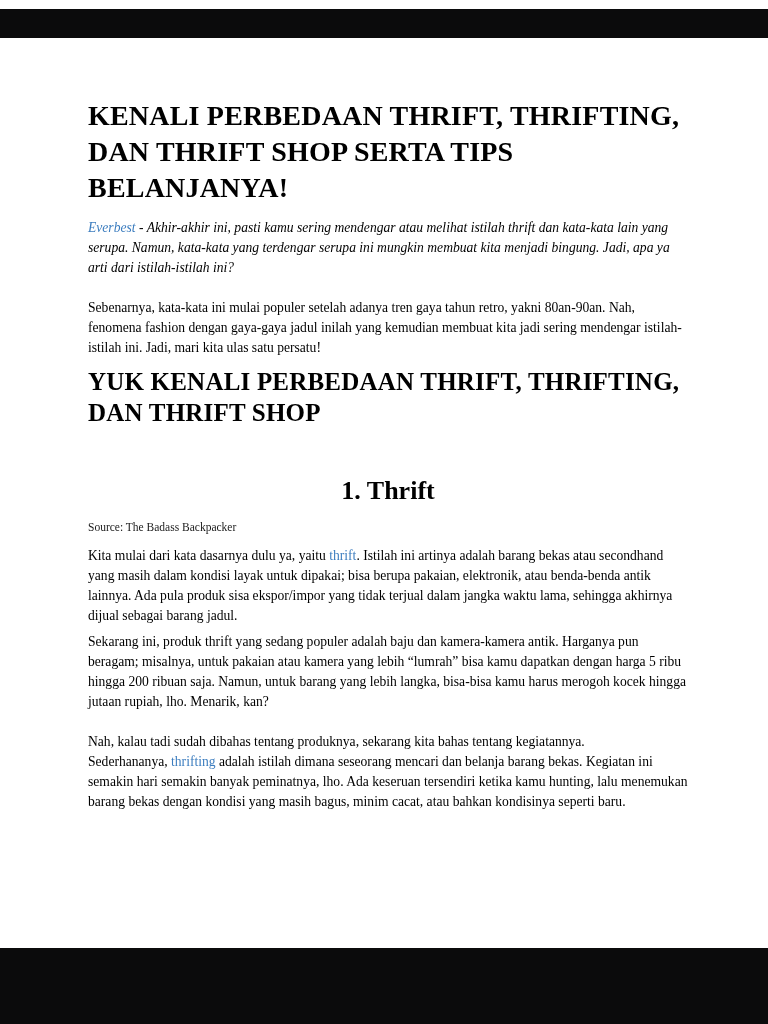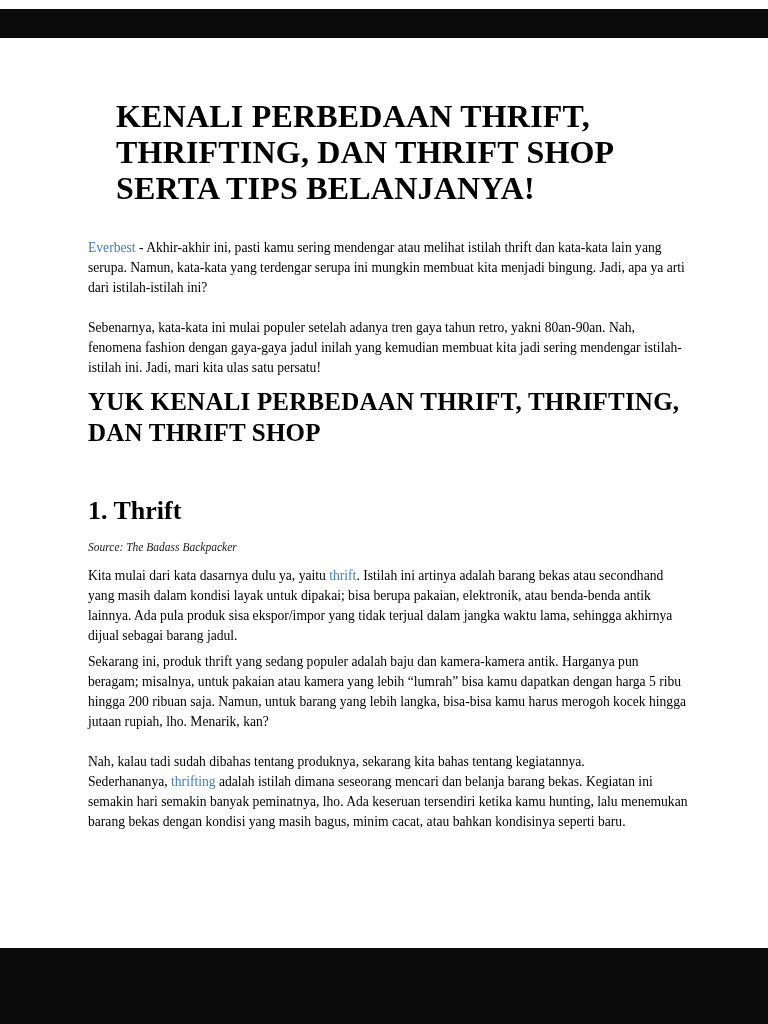--- a/index.html
+++ b/index.html
@@ -21,55 +21,54 @@
 
   .content {
     position: absolute;
     top: 0; left: 88px;
     width: 600px;
   }
   .content > * { margin: 0; }
 
   h1.title {
     margin-top: 98px;
-    font-size: 32px;
+    font-size: 28px;
     line-height: 36px;
     font-weight: bold;
     letter-spacing: 0.2px;
-    margin-left: 28px;
   }
   h2.section-heading {
     margin-top: 8px;
     font-size: 25px;
     line-height: 31px;
     font-weight: bold;
     letter-spacing: 0.2px;
   }
   h3.sub-heading {
     font-size: 26px;
     line-height: 33px;
     font-weight: bold;
+    text-align: center;
   }
   h3.sub-heading.first { margin-top: 46px; }
   h3.sub-heading.second { margin-top: 24px; }
 
   .source {
     margin-top: 13px;
     font-size: 11.5px;
     line-height: 14px;
     color: #1a1a1a;
-    font-style: italic;
   }
 
   p.body {
     font-size: 13.6px;
     line-height: 20px;
     color: #000000;
   }
-  p.intro-1 { margin-top: 32px; }
+  p.intro-1 { margin-top: 12px; font-style: italic; }
   p.intro-2 { margin-top: 20px; }
   p.thrift-1 { margin-top: 12px; }
   p.thrift-2 { margin-top: 6px; }
   p.thrifting-1 { margin-top: 20px; }
 
   a.link {
     color: #3c7dbf;
     text-decoration: none;
     cursor: pointer;
   }

